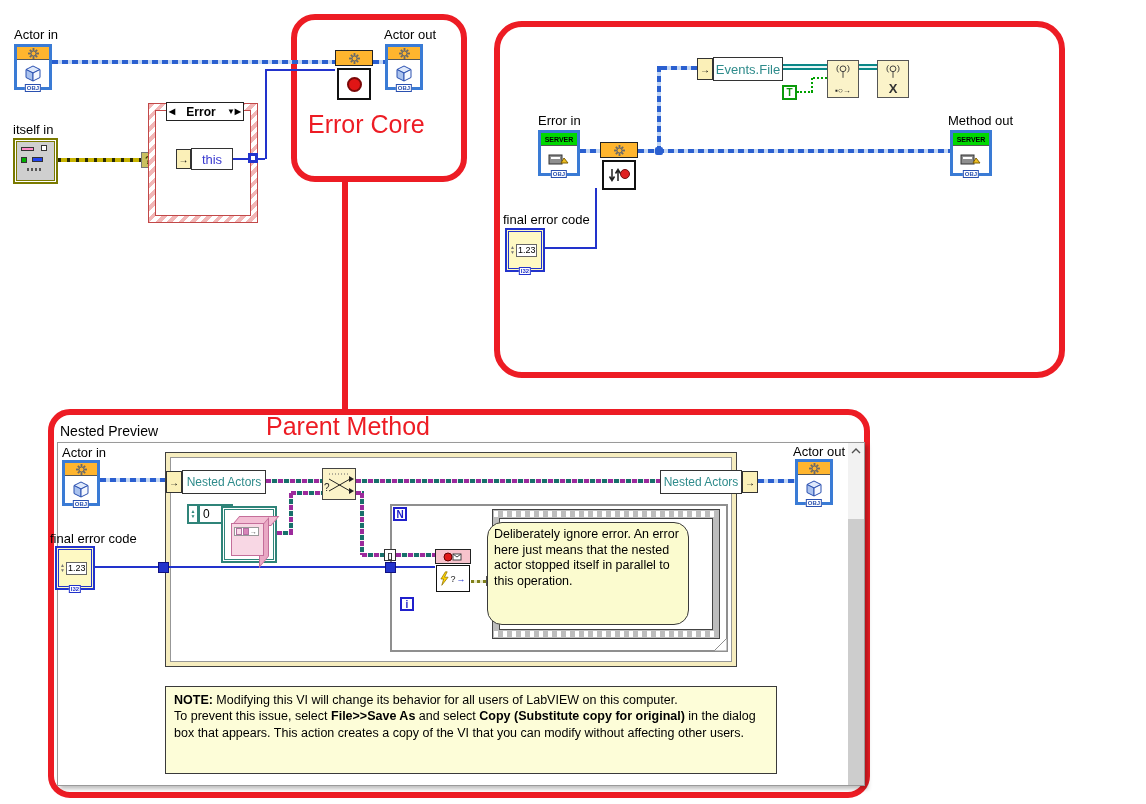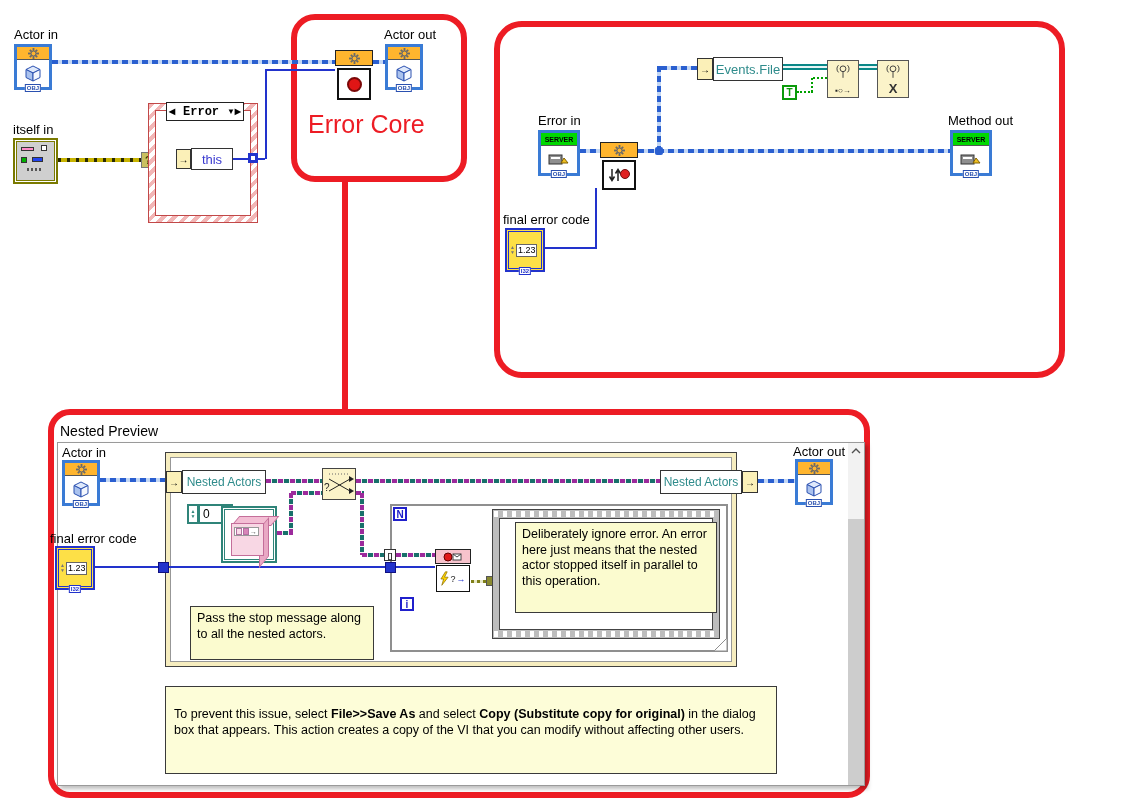--- a/index.html
+++ b/index.html
@@ -34,21 +34,21 @@
   .w-mapv{position:absolute;width:4px;background:repeating-linear-gradient(180deg,var(--map-mag) 0 5px,#f2f2f2 5px 6px,var(--map-teal) 6px 11px,#f2f2f2 11px 12px);}
   .w-notif{position:absolute;height:6px;background:linear-gradient(180deg,var(--notif) 0 2px,#e6f6f6 2px 4px,var(--notif) 4px 6px);}
   .w-bool{position:absolute;height:0;border-top:2px dotted var(--bool);}
   .w-boolv{position:absolute;width:0;border-left:2px dotted var(--bool);}
   
   .term{position:absolute;width:38px;height:46px;border:3px solid #3a7bd5;background:#fff;box-sizing:border-box;}
   .tbanner{height:12px;background:var(--banner-orange);border-bottom:1px solid #555;display:flex;align-items:center;justify-content:center;}
   .tbanner.green{background:#00d800;font-weight:bold;font-size:7px;color:#000;letter-spacing:0;}
   .tbody{height:calc(100% - 12px);display:flex;align-items:center;justify-content:center;}
   .objtag{position:absolute;left:50%;bottom:-5px;transform:translateX(-50%);font-weight:bold;font-size:6px;line-height:6px;color:#2a50b0;background:#fff;border:1px solid #2a50b0;padding:0 1px;}
-  .numterm{position:absolute;width:40px;height:44px;border:2px solid var(--num-blue);background:#fde047;box-sizing:border-box;}
+  .numterm{position:absolute;width:40px;height:44px;border:2px solid var(--num-blue);background:#fef9c3;box-sizing:border-box;}
   .numinner{position:absolute;inset:1px;border:1px solid var(--num-blue);display:flex;align-items:center;padding:1px;gap:1px;}
   .spincol{display:flex;flex-direction:column;font-size:5px;line-height:5px;color:#777;}
   .numval{border:1px solid #666;font-size:9px;line-height:11px;padding:0 1px;background:#fff;color:#000;}
   .i32tag{position:absolute;left:50%;bottom:-5px;transform:translateX(-50%);font-weight:bold;font-size:6px;line-height:6px;color:var(--num-blue);background:#fff;border:1px solid var(--num-blue);padding:0 1px;}
   .errterm{position:absolute;width:45px;height:46px;border:2px solid var(--olive);background:#fff;box-sizing:border-box;}
   .errinner{position:absolute;inset:1px;border:1px solid var(--olive);background:#cfcfcf;}
   
   .vinode{position:absolute;box-sizing:border-box;}
   .vibanner{height:14px;background:var(--banner-orange);border:1px solid #222;display:flex;align-items:center;justify-content:center;}
   .vibanner.pink{background:#F7C3CC;}
@@ -59,21 +59,21 @@
   .fnx{font-weight:bold;font-size:13px;line-height:12px;color:#333;}
   
   .ubarrow{position:absolute;background:#FBF0B8;border:1px solid #333;display:flex;align-items:center;justify-content:center;font-weight:bold;font-size:10px;color:#000;box-sizing:border-box;}
   .ubname{position:absolute;background:#fff;border:1px solid #333;display:flex;align-items:center;justify-content:center;font-size:13px;color:var(--teal-txt);box-sizing:border-box;white-space:nowrap;}
   .ubname.blue{color:#3a3ad0;}
   
   .casehatch{position:absolute;border:1px solid #c24848;background:repeating-linear-gradient(135deg,#f2b6b6 0 4px,#ffffff 4px 8px);box-sizing:border-box;}
   .caseinner{position:absolute;background:#fff;border:1px solid #c24848;box-sizing:border-box;}
   .caselabel{position:absolute;background:#fff;border:1px solid #222;display:flex;align-items:center;font-weight:bold;font-size:12px;box-sizing:border-box;padding:0 2px;justify-content:space-between;}
   .caselabel span{font-size:8px;}
-  .caselabel .selname{font-size:12px;flex:1;text-align:center;font-family:Liberation Mono, monospace;}
+  .caselabel .selname{font-size:12px;flex:1;text-align:center;}
   
   .ipeframe{position:absolute;border:1px solid #404040;background:#F6EDBF;box-sizing:border-box;}
   .ipeinner{position:absolute;background:#fff;border:1px solid #979797;box-sizing:border-box;}
   .forloop{position:absolute;border:2px solid #8f8f8f;box-sizing:border-box;}
   .blueterm{position:absolute;width:14px;height:14px;border:2px solid #2020cc;background:#fff;color:#2020cc;font-weight:bold;font-size:10px;display:flex;align-items:center;justify-content:center;box-sizing:border-box;}
   .swapnode{position:absolute;width:34px;height:32px;background:var(--node-yellow);border:1px solid #444;box-sizing:border-box;}
   .tconst{position:absolute;width:15px;height:15px;border:2px solid #0a9a0a;background:#fff;color:#0a9a0a;font-weight:bold;font-size:10px;display:flex;align-items:center;justify-content:center;box-sizing:border-box;}
   .tun-idx{position:absolute;width:12px;height:12px;background:#fff;border:1px solid #333;color:#222;font-weight:bold;font-size:7px;display:flex;align-items:center;justify-content:center;box-sizing:border-box;}
   .tun-blue{position:absolute;width:11px;height:11px;background:var(--num-blue);border:1px solid #101080;box-sizing:border-box;}
   .tun-bluesq{position:absolute;width:10px;height:10px;border:3px solid var(--num-blue);background:#fff;box-sizing:border-box;}
@@ -111,20 +111,21 @@
 <body>
 
 <div id="canvas">
 
   <div class="redbox" style="left:291px;top:14px;width:176px;height:168px;border-radius:24px;"></div>
   <div class="abs" style="left:342px;top:180px;width:6px;height:231px;background:var(--red);"></div>
   <div class="redbox" style="left:494px;top:21px;width:571px;height:357px;border-radius:28px;"></div>
   <div class="redbox" style="left:48px;top:409px;width:822px;height:389px;border-radius:22px;"></div>
 
   <div class="title-red" style="left:308px;top:110px;">Error Core</div>
+  <div class="title-red" style="left:266px;top:412px;">Parent Method</div>
   <div class="lbl" style="left:60px;top:423px;font-size:14px;">Nested Preview</div>
 
   <div class="lbl" style="left:14px;top:27px;">Actor in</div>
   <div class="term" style="left:14px;top:44px;">
     <div class="tbanner">
       <svg class="gearsvg" width="11" height="11" viewBox="0 0 12 12">
           <g stroke="#6a6a6a" stroke-width="2">
             <line x1="6" y1="0" x2="6" y2="12"></line>
             <line x1="0" y1="6" x2="12" y2="6"></line>
             <line x1="2" y1="2" x2="10" y2="10"></line>
@@ -437,23 +438,22 @@
     </div>
   </div>
 
   <div class="w-olv" style="left:471px;top:580px;width:17px;"></div>
   <div class="tun-olive" style="left:486px;top:576px;"></div>
 
   <div class="seqouter" style="left:492px;top:509px;width:228px;height:130px;"></div>
   <div class="seqstrip" style="left:494px;top:511px;width:224px;"></div>
   <div class="seqstrip" style="left:494px;top:631px;width:224px;"></div>
   <div class="seqinner" style="left:499px;top:518px;width:214px;height:112px;"></div>
-  <div class="lvcomment" style="left:515px;top:522px;width:202px;height:91px;">Deliberately ignore error. An error here just means that the nested actor stopped itself in parallel to this operation.</div>
-
-  <div class="lvcomment" style="left:190px;top:606px;width:184px;height:54px;">Pass the stop message along to all the nested actors.</div>
+  <div class="lvcomment" style="left:487px;top:522px;width:202px;height:103px;border-radius:15px;">Deliberately ignore error. An error here just means that the nested actor stopped itself in parallel to this operation.</div>
+
 
   <div class="w-class" style="left:758px;top:479px;width:37px;"></div>
   <div class="lbl" style="left:793px;top:444px;">Actor out</div>
   <div class="term" style="left:795px;top:459px;">
     <div class="tbanner">
       <svg width="11" height="11" viewBox="0 0 12 12">
           <g stroke="#6a6a6a" stroke-width="2">
             <line x1="6" y1="0" x2="6" y2="12"></line>
             <line x1="0" y1="6" x2="12" y2="6"></line>
             <line x1="2" y1="2" x2="10" y2="10"></line>
@@ -466,16 +466,17 @@
       <svg width="20" height="18" viewBox="0 0 20 18">
           <polygon points="10,1 17,4.5 10,8 3,4.5" fill="#dfe9fb" stroke="#2a50b0"></polygon>
           <polygon points="3,4.5 10,8 10,16 3,12.5" fill="#aac2ee" stroke="#2a50b0"></polygon>
           <polygon points="17,4.5 10,8 10,16 17,12.5" fill="#f4f7fe" stroke="#2a50b0"></polygon>
         </svg>
     </div>
     <div class="objtag">OBJ</div>
   </div>
 
   <div class="notebox" style="left:165px;top:686px;width:612px;height:88px;">
-    <div style="margin-top:14px;"><span>To prevent this issue, select </span><b>File&gt;&gt;Save As</b><span> and select </span><b>Copy (Substitute copy for original)</b><span> in the dialog box that appears. This action creates a copy of the VI that you can modify without affecting other users.</span></div>
+    <div><b>NOTE:</b><span> Modifying this VI will change its behavior for all users of LabVIEW on this computer.</span></div>
+    <div style=""><span>To prevent this issue, select </span><b>File&gt;&gt;Save As</b><span> and select </span><b>Copy (Substitute copy for original)</b><span> in the dialog box that appears. This action creates a copy of the VI that you can modify without affecting other users.</span></div>
   </div>
 
 </div>
 
 </body></html>

